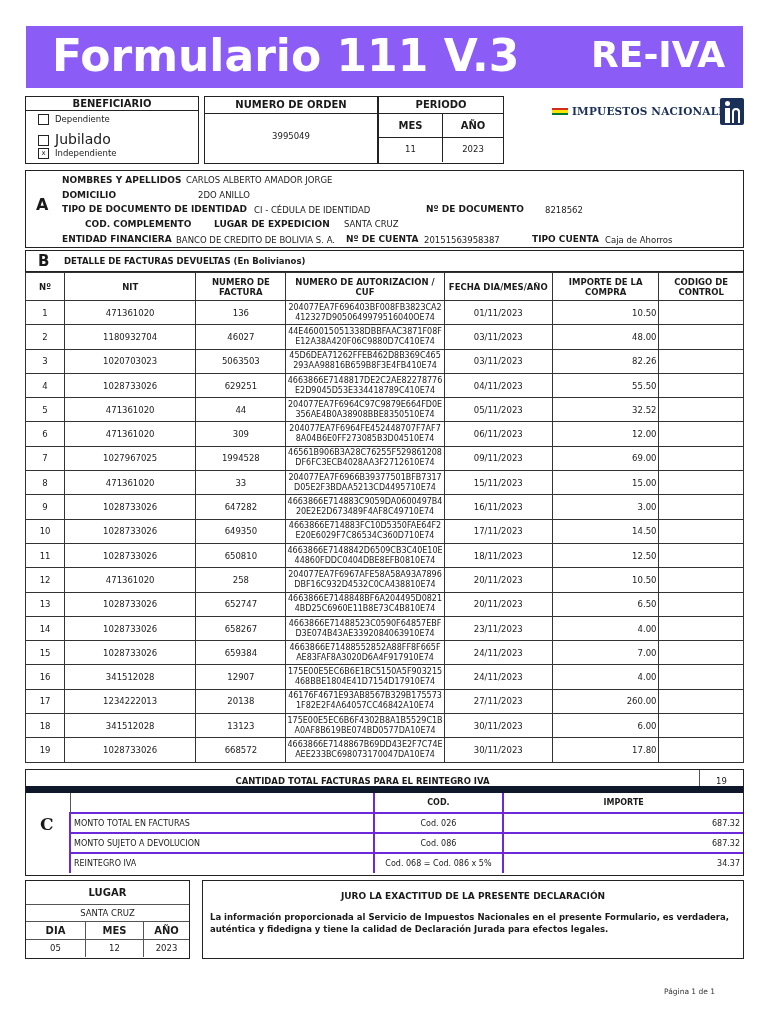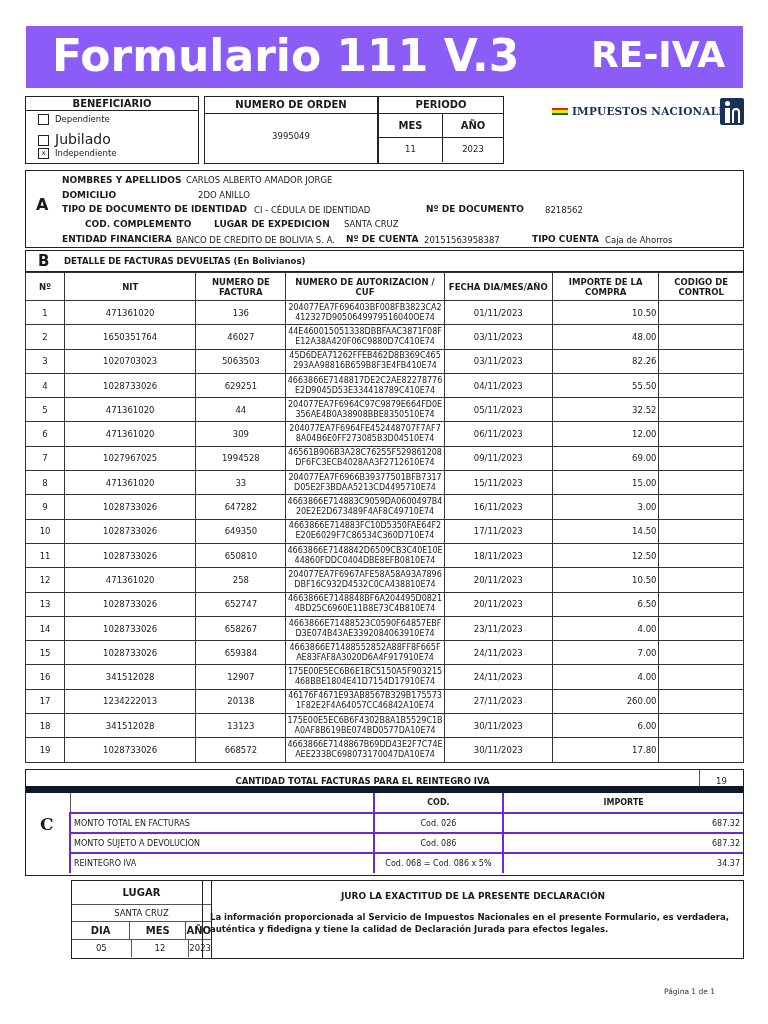--- a/index.html
+++ b/index.html
@@ -129,21 +129,21 @@
         <td class="cuf">
           <div>204077EA7F696403BF008FB3823CA2</div>
           <div>412327D9050649979516040OE74</div>
         </td>
         <td>01/11/2023</td>
         <td class="amt">10.50</td>
         <td></td>
       </tr>
       <tr>
         <td>2</td>
-        <td>1650351764</td>
+        <td>1180932704</td>
         <td>46027</td>
         <td class="cuf">
           <div>44E460015051338DBBFAAC3871F08F</div>
           <div>E12A38A420F06C9880D7C410E74</div>
         </td>
         <td>03/11/2023</td>
         <td class="amt">48.00</td>
         <td></td>
       </tr>
       <tr>
@@ -383,21 +383,21 @@
     </tr>
     <tr>
       <td style="border-bottom:none;">REINTEGRO IVA</td>
       <td class="ctr" style="border-bottom:none;">Cod. 068 = Cod. 086 x 5%</td>
       <td class="rt" style="border-right:none;border-bottom:none;">34.37</td>
     </tr>
   </tbody>
     </table>
 </div>
 
-<div class="box" style="left:25px;top:880px;width:141px;height:79px;margin-left:46px;">
+<div class="box" style="left:25px;top:880px;width:165px;height:79px;">
   <div class="hdr" style="height:24px;line-height:23px;border-bottom:1px solid #555;">LUGAR</div>
   <div class="val" style="height:17px;line-height:16px;text-align:center;border-bottom:1px solid #555;">SANTA CRUZ</div>
   <div style="display:flex;height:18px;border-bottom:1px solid #555;">
     <div class="hdr" style="width:60px;line-height:17px;border-right:1px solid #555;">DIA</div>
     <div class="hdr" style="width:58px;line-height:17px;border-right:1px solid #555;">MES</div>
     <div class="hdr" style="flex:1;line-height:17px;">AÑO</div>
   </div>
   <div style="display:flex;height:17px;">
     <div class="val" style="width:60px;line-height:16px;text-align:center;border-right:1px solid #555;">05</div>
     <div class="val" style="width:58px;line-height:16px;text-align:center;border-right:1px solid #555;">12</div>

